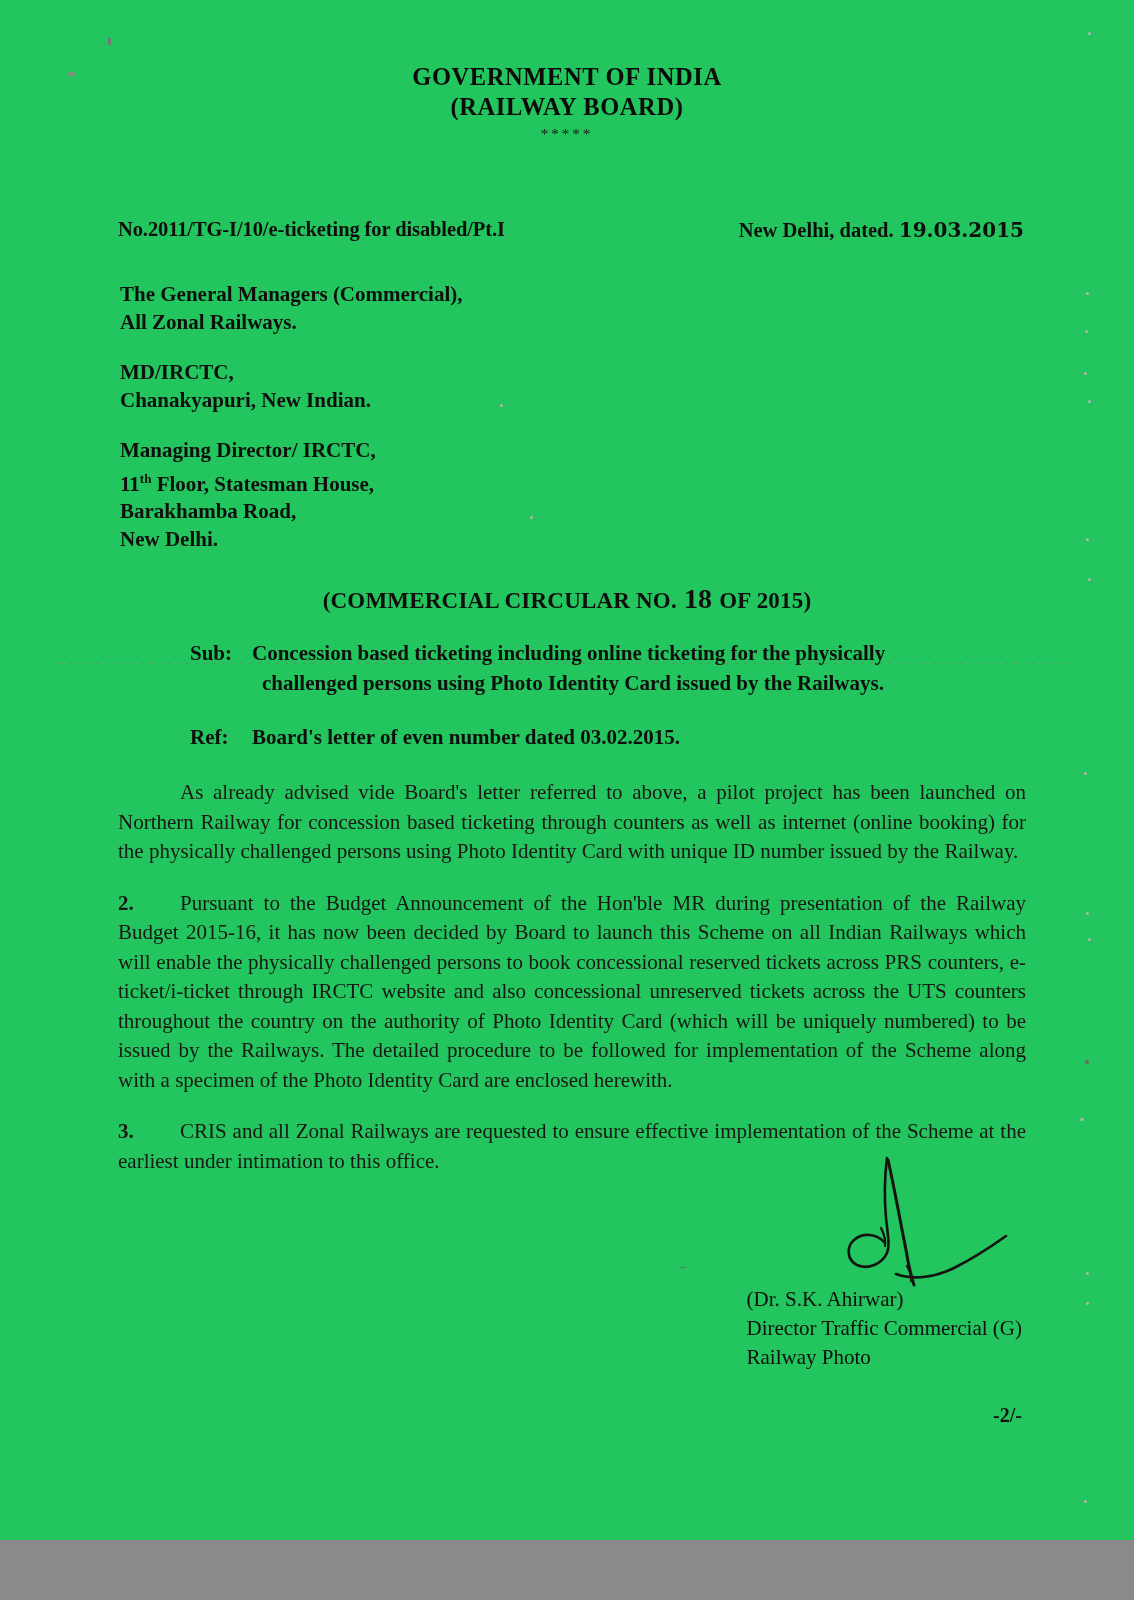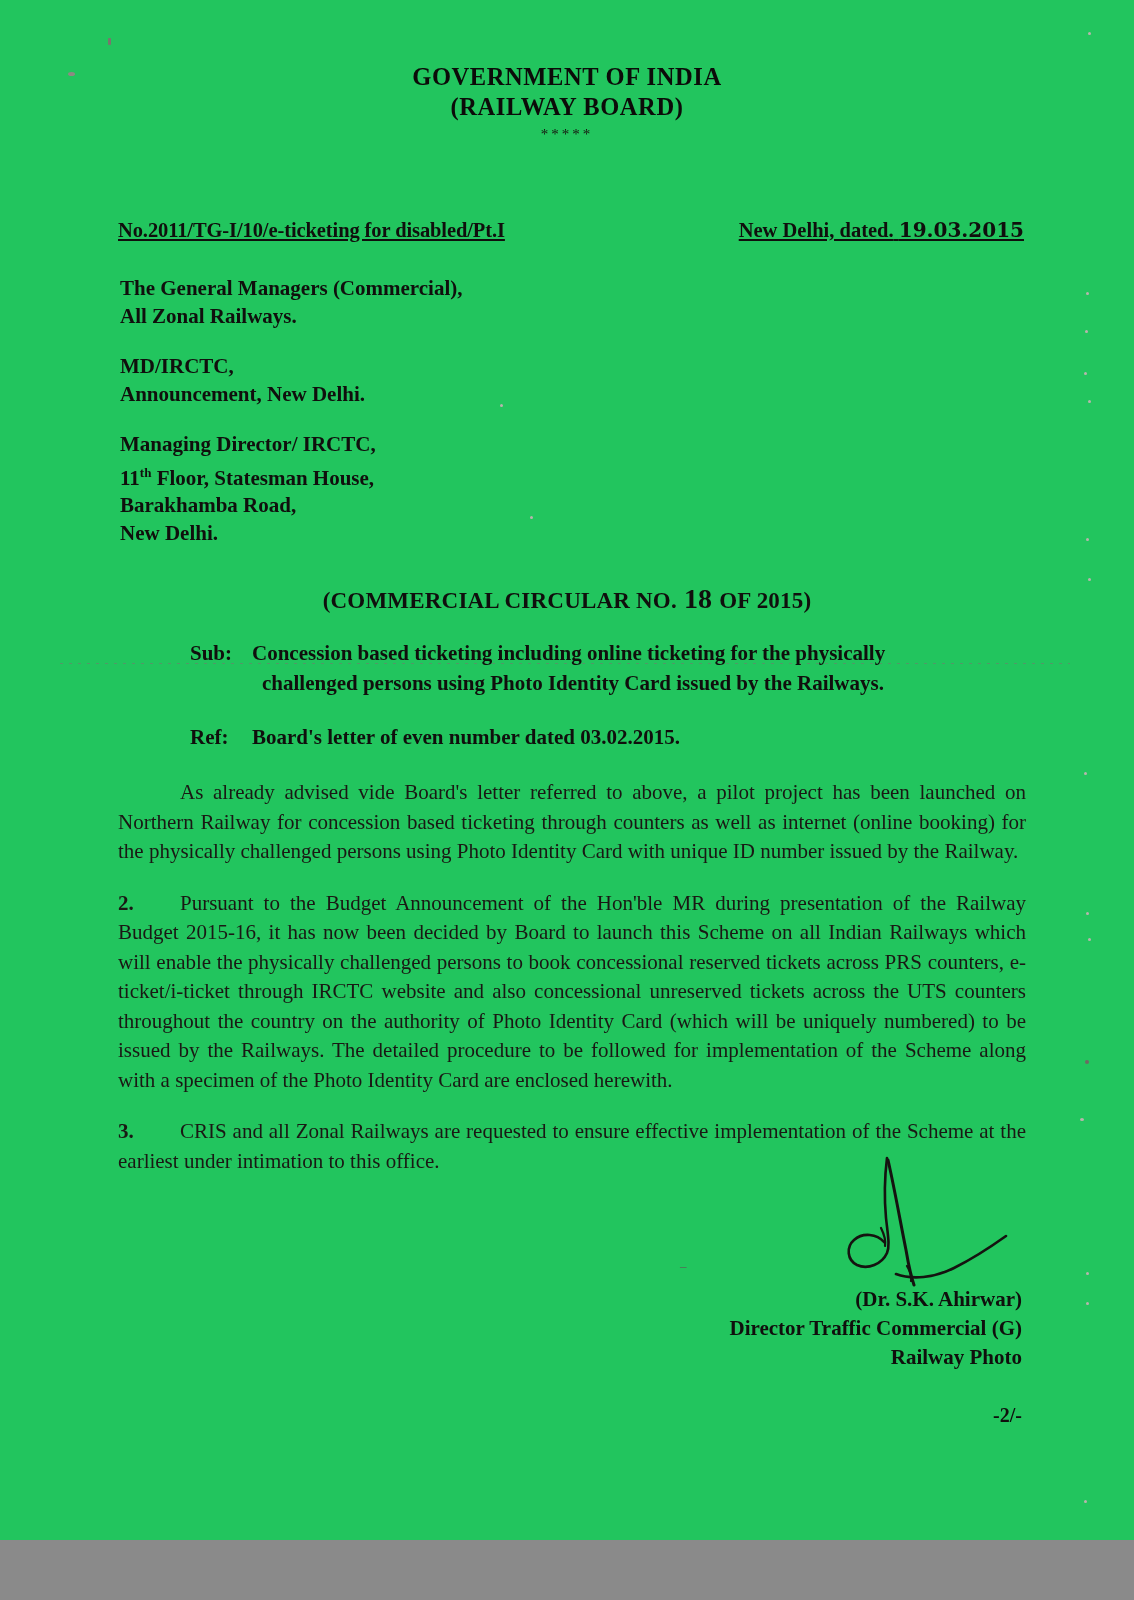--- a/index.html
+++ b/index.html
@@ -59,22 +59,21 @@
   }
 
   
   .refrow {
     position: absolute;
     left: 118px;
     right: 110px;
     top: 218px;
     display: flex;
     justify-content: space-between;
-    align-items: center;
-    text-decoration: underline;
+    align-items: flex-start;
   }
   .refno {
     font-weight: bold;
     font-size: 20.5px;
     letter-spacing: -0.1px;
   }
   .datewrap {
     font-weight: bold;
     font-size: 20.5px;
     white-space: nowrap;
@@ -82,21 +81,21 @@
   .date-hand {
     font-family: "DejaVu Serif", serif;
     font-weight: bold;
     font-size: 20px;
   }
 
   
   .addressees {
     position: absolute;
     left: 120px;
-    top: 275px;
+    top: 281px;
     font-weight: bold;
     font-size: 21px;
     line-height: 27.5px;
   }
   .addr-block { margin-bottom: 23px; }
   .addr-block:last-child { margin-bottom: 0; }
   .addr-line { white-space: nowrap; }
   .addr-line sup { font-size: 0.62em; vertical-align: super; }
 
   
@@ -162,22 +161,21 @@
     display: inline-block;
     width: 62px;
   }
   .para:last-child { margin-bottom: 0; }
 
   
   .sigwrap {
     position: absolute;
     right: 112px;
     top: 1285px;
-    text-align: right;
-    font-weight: bold;
+    font-weight: normal;
     font-size: 21px;
     line-height: 29px;
   }
   .sig-mark {
     position: absolute;
     right: 120px;
     top: 1152px;
     width: 190px;
     height: 145px;
     pointer-events: none;
@@ -238,21 +236,21 @@
     </div>
   </div>
 
   <div class="addressees">
     <div class="addr-block">
       <div class="addr-line">The General Managers (Commercial),</div>
       <div class="addr-line">All Zonal Railways.</div>
     </div>
     <div class="addr-block">
       <div class="addr-line">MD/IRCTC,</div>
-      <div class="addr-line">Announcement, New Delhi.</div>
+      <div class="addr-line">Chanakyapuri, New Indian.</div>
     </div>
     <div class="addr-block">
       <div class="addr-line">Managing Director/ IRCTC,</div>
       <div class="addr-line">11<sup>th</sup> Floor, Statesman House,</div>
       <div class="addr-line">Barakhamba Road,</div>
       <div class="addr-line">New Delhi.</div>
     </div>
   </div>
 
   <div class="circular-title">

